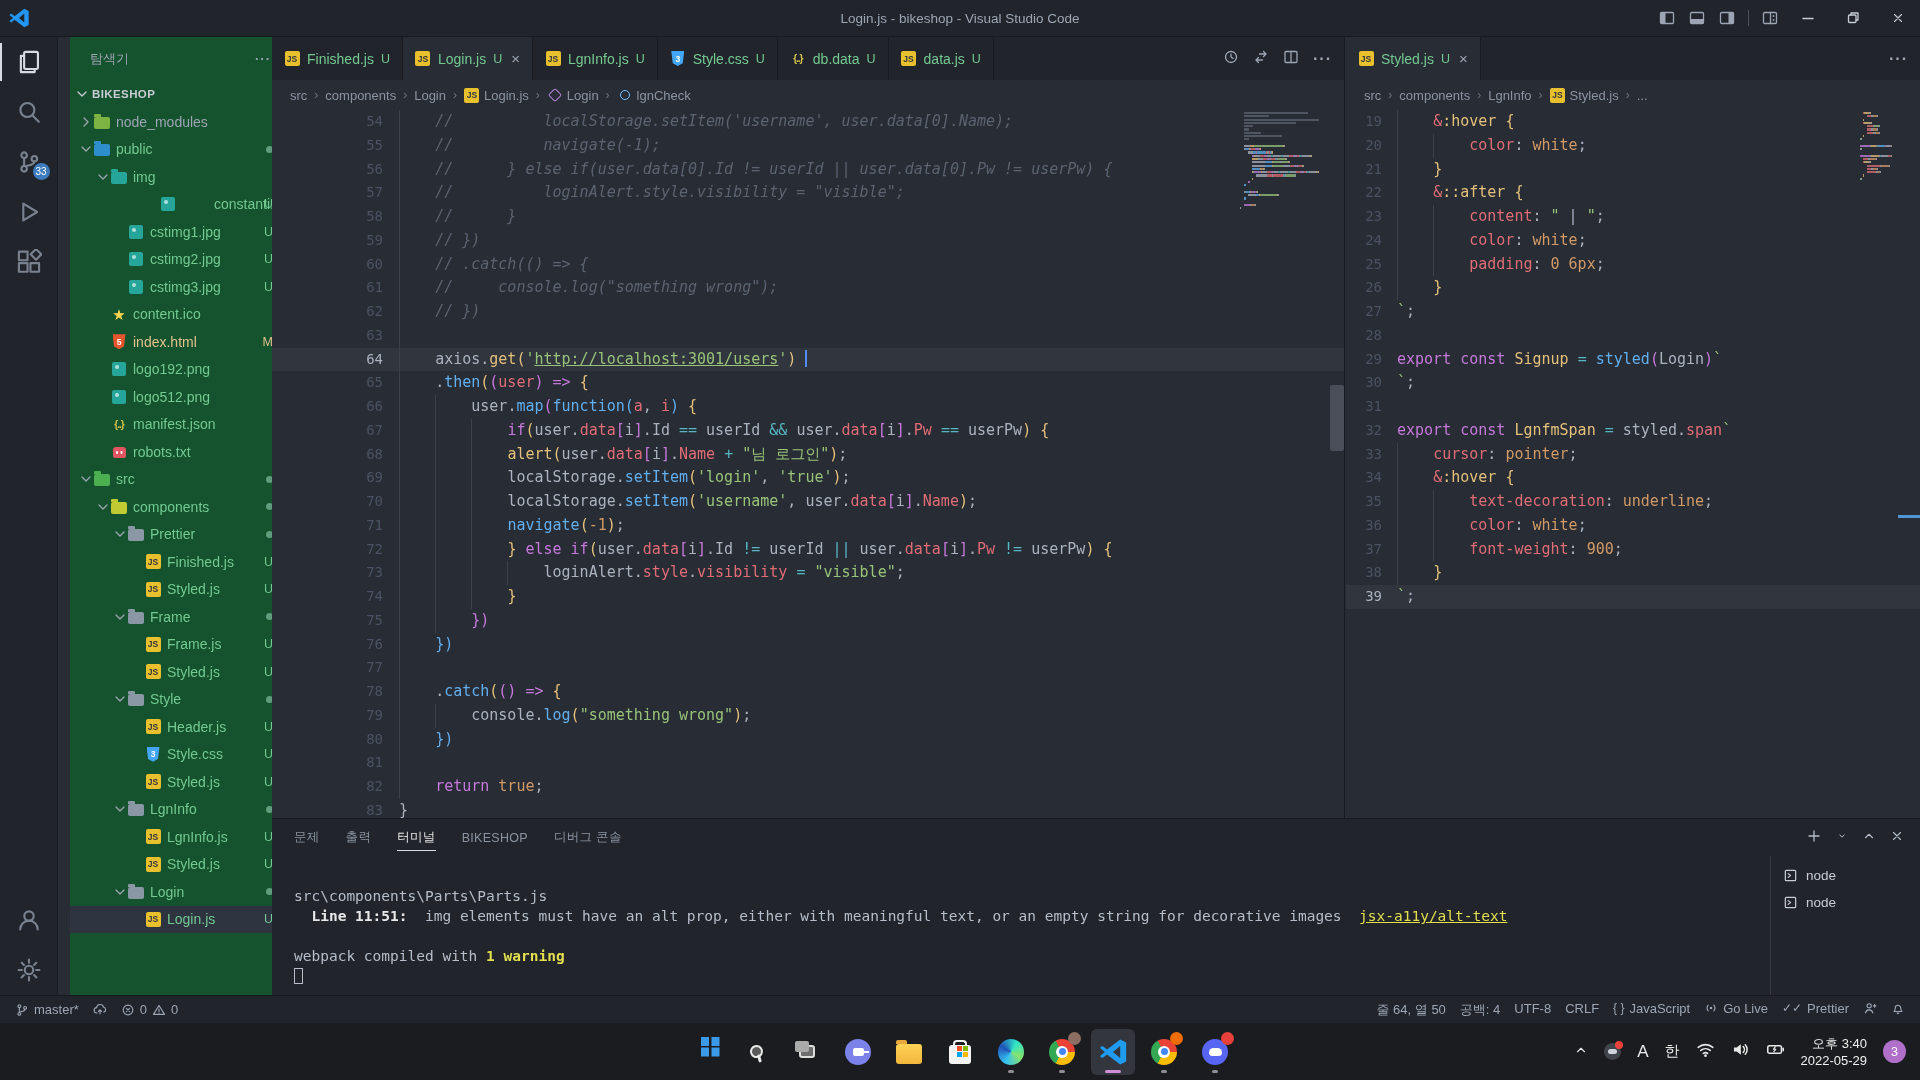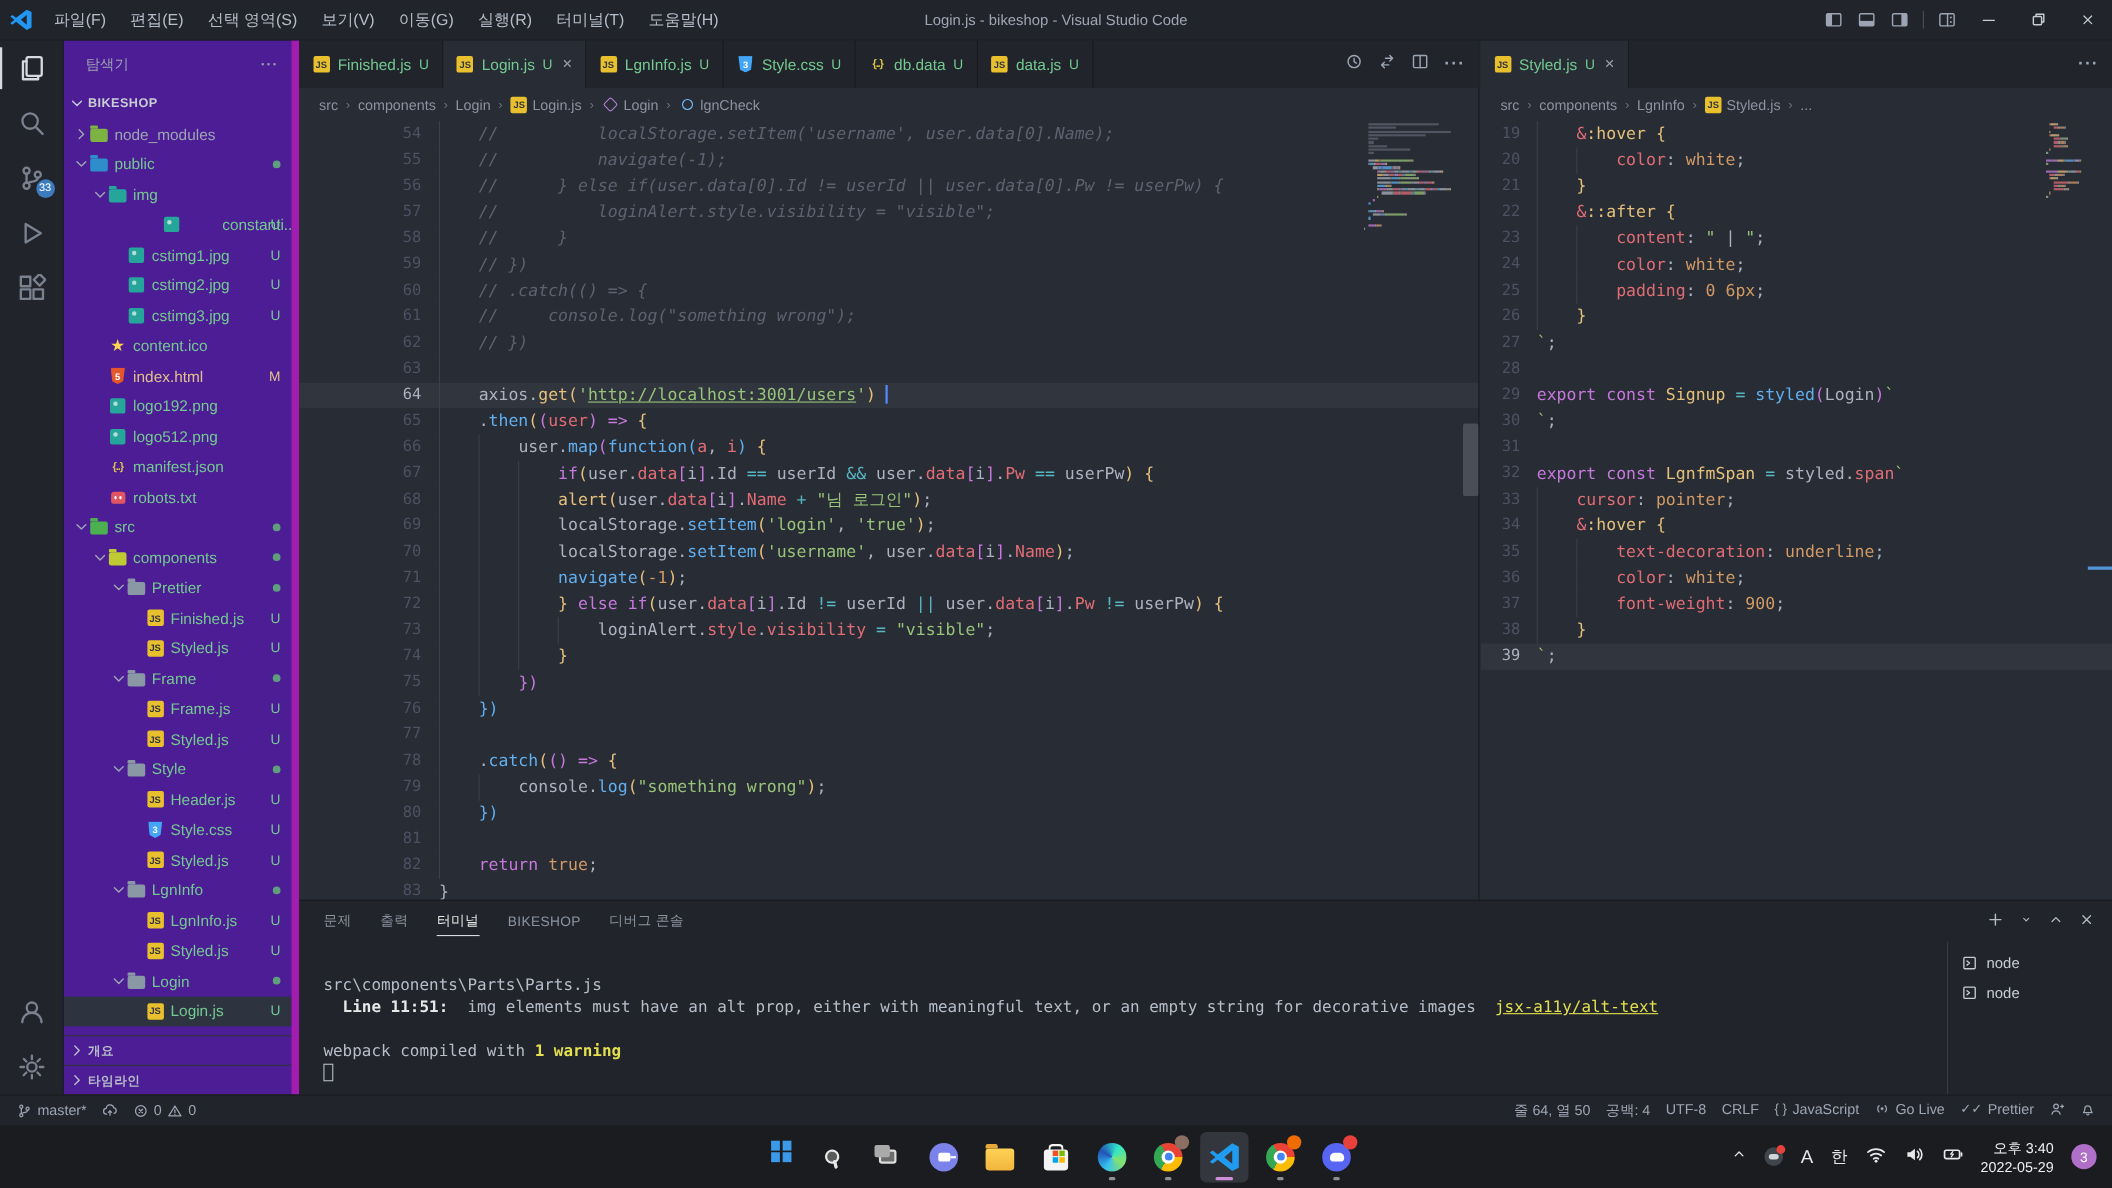--- a/index.html
+++ b/index.html
@@ -24,22 +24,22 @@
     display:flex; flex-direction:column; align-items:center; border-right:1px solid #181a1f; }
   .act-ic { width:58px; height:50px; display:flex; align-items:center; justify-content:center;
     color:#7a8290; position:relative; }
   .act-ic.active { color:#d7dae0; }
   .act-ic.active::before { content:""; position:absolute; left:0; top:6px; bottom:6px; width:2px; background:#d7dae0; }
   .act-badge { position:absolute; right:8px; bottom:7px; background:#3d7bbf; color:#fff; font-size:10px;
     min-width:17px; height:17px; border-radius:9px; display:flex; align-items:center; justify-content:center; }
   #act-bottom { margin-top:auto; }
 
   
-  #sidebar { position:absolute; left:58px; top:37px; width:214px; height:958px; background:#4c1d95;
-    border-right:7px solid #a21caf; color:#9da5b4; }
+  #sidebar { position:absolute; left:70px; top:37px; width:214px; height:958px; background:#14532d;
+    border-right:1px solid #a21caf; color:#9da5b4; }
   #sb-head { height:43px; display:flex; align-items:center; padding:0 12px 0 20px; font-size:13px; }
   #sb-head .more { margin-left:auto; color:#9da5b4; letter-spacing:1px; font-weight:bold; }
   #sb-root { height:28px; display:flex; align-items:center; font-weight:bold; font-size:11.5px; color:#c8ccd4;
     padding-left:4px; letter-spacing:.4px; }
   #sb-root svg { margin-right:2px; }
   #tree { position:absolute; left:0; top:71px; right:0; bottom:54px; overflow:hidden; }
   .trow { height:27.5px; display:flex; align-items:center; position:relative; font-size:14px; cursor:default; }
   .trow.sel { background:#2d3440; }
   .trow .chev { width:16px; display:flex; justify-content:center; color:#9da5b4; flex:0 0 16px; }
   .trow .lbl { margin-left:6px; white-space:nowrap; }
@@ -185,30 +185,20 @@
 <body>
 
 <div id="app">
 
   <div id="titlebar">
     <span id="vscode-logo">
         <svg width="22" height="22" viewBox="0 0 100 100">
           <path fill="#2196f3" d="M74 8l20 10v64L74 92 30 58l-15 12-9-6 17-14-17-14 9-6 15 12zM74 30L50 50l24 20z"></path>
         </svg>
       </span>
-    <nav id="menus">
-        <span>파일(F)</span>
-        <span>편집(E)</span>
-        <span>선택 영역(S)</span>
-        <span>보기(V)</span>
-        <span>이동(G)</span>
-        <span>실행(R)</span>
-        <span>터미널(T)</span>
-        <span>도움말(H)</span>
-      </nav>
     <span id="wintitle">Login.js - bikeshop - Visual Studio Code</span>
     <div id="winright">
         <span class="lay-ic">
           <svg width="16" height="16" viewBox="0 0 16 16" fill="none" stroke="currentColor" stroke-width="1.3" stroke-linecap="round" stroke-linejoin="round">
             <rect x="1.5" y="2.5" width="13" height="11" rx="1.2"></rect>
             <rect x="1.5" y="2.5" width="5" height="11" fill="currentColor" stroke="none"></rect>
           </svg>
         </span>
         <span class="lay-ic">
           <svg width="16" height="16" viewBox="0 0 16 16" fill="none" stroke="currentColor" stroke-width="1.3" stroke-linecap="round" stroke-linejoin="round">
@@ -578,34 +568,20 @@
           <span class="lbl c-green">Login</span>
           <span class="gitdot"></span>
         </div>
         <div class="trow sel" style="padding-left: 59px;">
           <span class="chev"></span>
           <span class="fi">
             <span class="fi-js">JS</span>
           </span>
           <span class="lbl c-green">Login.js</span>
           <span class="gitbadge u">U</span>
-        </div>
-      </div>
-    <div id="sb-sections">
-        <div class="sb-sec">
-          <svg width="16" height="16" viewBox="0 0 16 16" fill="none" stroke="currentColor" stroke-width="1.3" stroke-linecap="round" stroke-linejoin="round">
-            <path d="M6 4l4 4-4 4"></path>
-          </svg>
-          <span>개요</span>
-        </div>
-        <div class="sb-sec">
-          <svg width="16" height="16" viewBox="0 0 16 16" fill="none" stroke="currentColor" stroke-width="1.3" stroke-linecap="round" stroke-linejoin="round">
-            <path d="M6 4l4 4-4 4"></path>
-          </svg>
-          <span>타임라인</span>
         </div>
       </div>
   </div>
 
   <div id="g1" class="group g1">
     <div class="tabsrow">
         <div class="tab">
           <span class="fi">
             <span class="fi-js">JS</span>
           </span>

